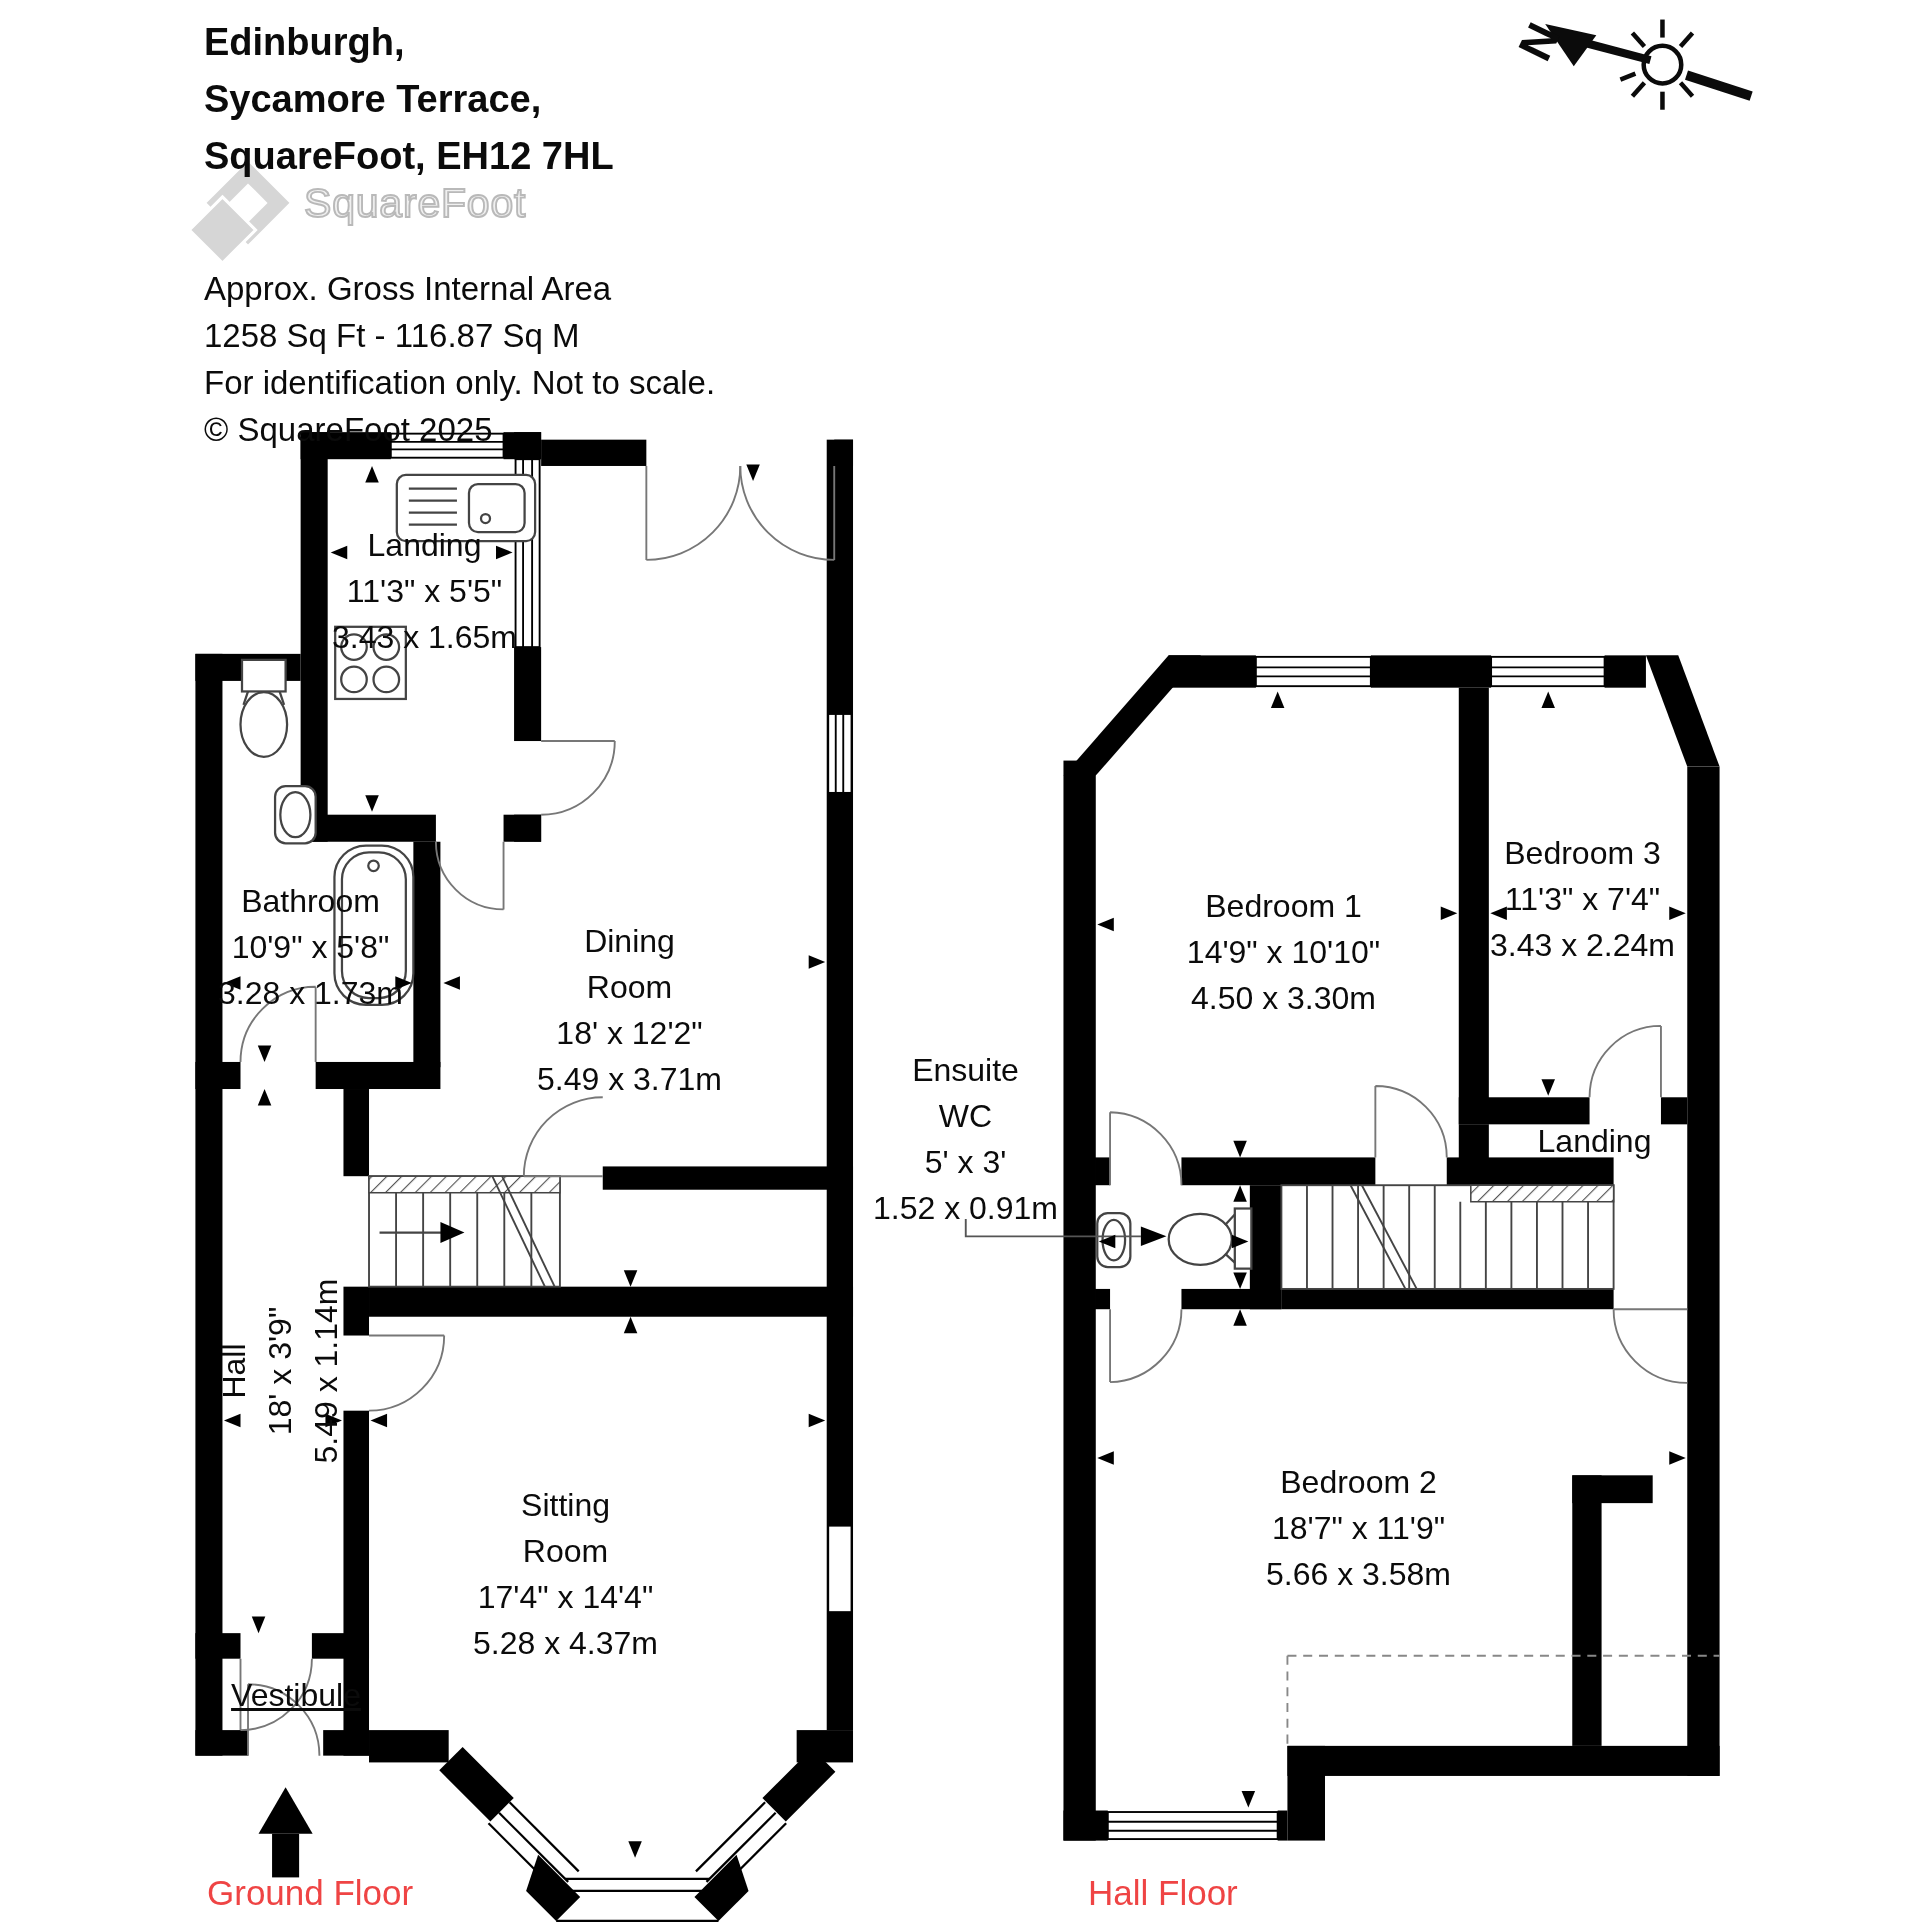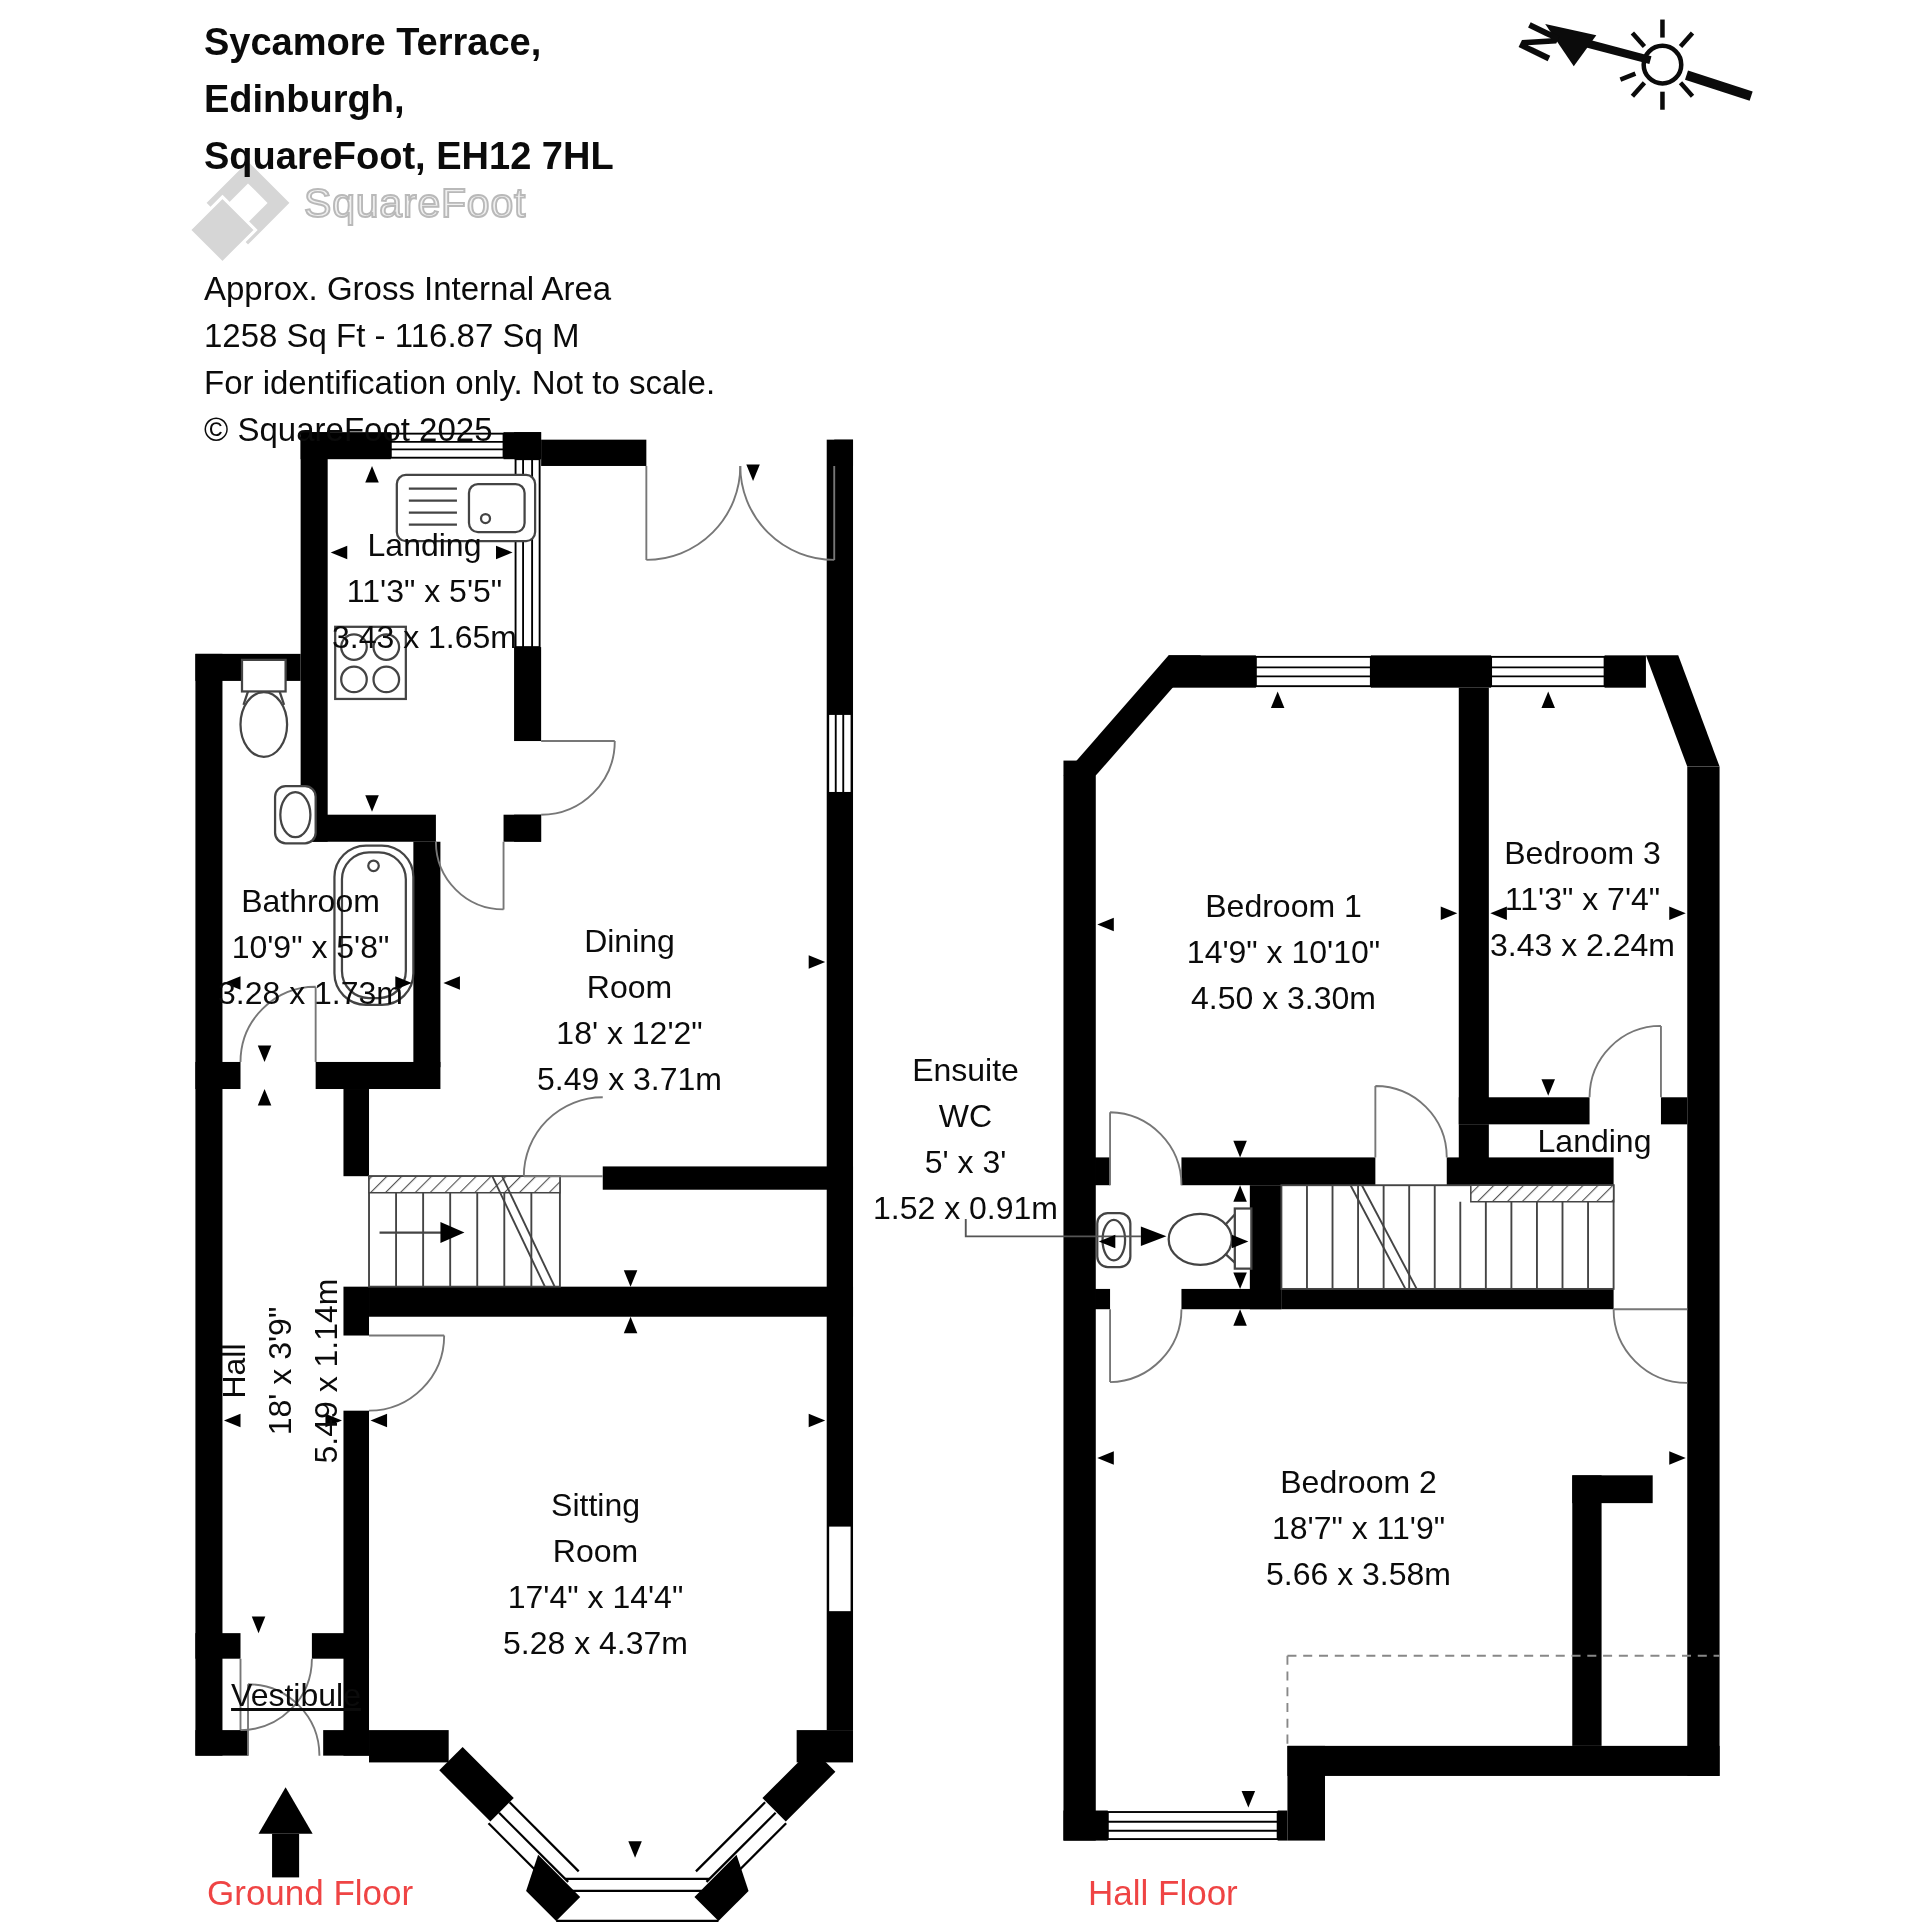--- a/index.html
+++ b/index.html
@@ -307,22 +307,22 @@
       <polygon points="1462,1652 1484,1643 1484,1661"></polygon>
       <polygon points="1661,1652 1639,1643 1639,1661"></polygon>
       <polygon points="1460,1940 1482,1931 1482,1949"></polygon>
       <polygon points="2243,1940 2221,1931 2221,1949"></polygon>
       <polygon points="1661,2405 1652,2383 1670,2383"></polygon>
     </g>
   </g>
 </svg>
 
   <div class="abs addr" style="left:204px;top:13.5px;">
+    <div>Edinburgh,</div>
     <div>Sycamore Terrace,</div>
-    <div>Edinburgh,</div>
     <div>SquareFoot, EH12 7HL</div>
   </div>
 
   <div class="abs logo-word" style="left:304px;top:180px;">SquareFoot</div>
 
   <div class="abs meta" style="left:204px;top:265px;">
     <div>Approx. Gross Internal Area</div>
     <div>1258 Sq Ft  -  116.87 Sq M</div>
     <div>For identification only. Not to scale.</div>
     <div>© SquareFoot 2025</div>
@@ -348,21 +348,21 @@
     <div>18' x 12'2"</div>
     <div>5.49 x 3.71m</div>
   </div>
 
   <div class="abs room-label rot" style="left:167px;top:1302px;width:225px;">
     <div>Hall</div>
     <div>18' x 3'9"</div>
     <div>5.49 x 1.14m</div>
   </div>
 
-  <div class="abs room-label" style="left:460px;top:1482px;width:271px;">
+  <div class="abs room-label" style="left:430px;top:1482px;width:271px;">
     <div>Sitting</div>
     <div>Room</div>
     <div>17'4" x 14'4"</div>
     <div>5.28 x 4.37m</div>
   </div>
 
   <div class="abs room-label" style="left:206px;top:1672px;width:180px;text-decoration:underline;">
     <div>Vestibule</div>
   </div>
 

